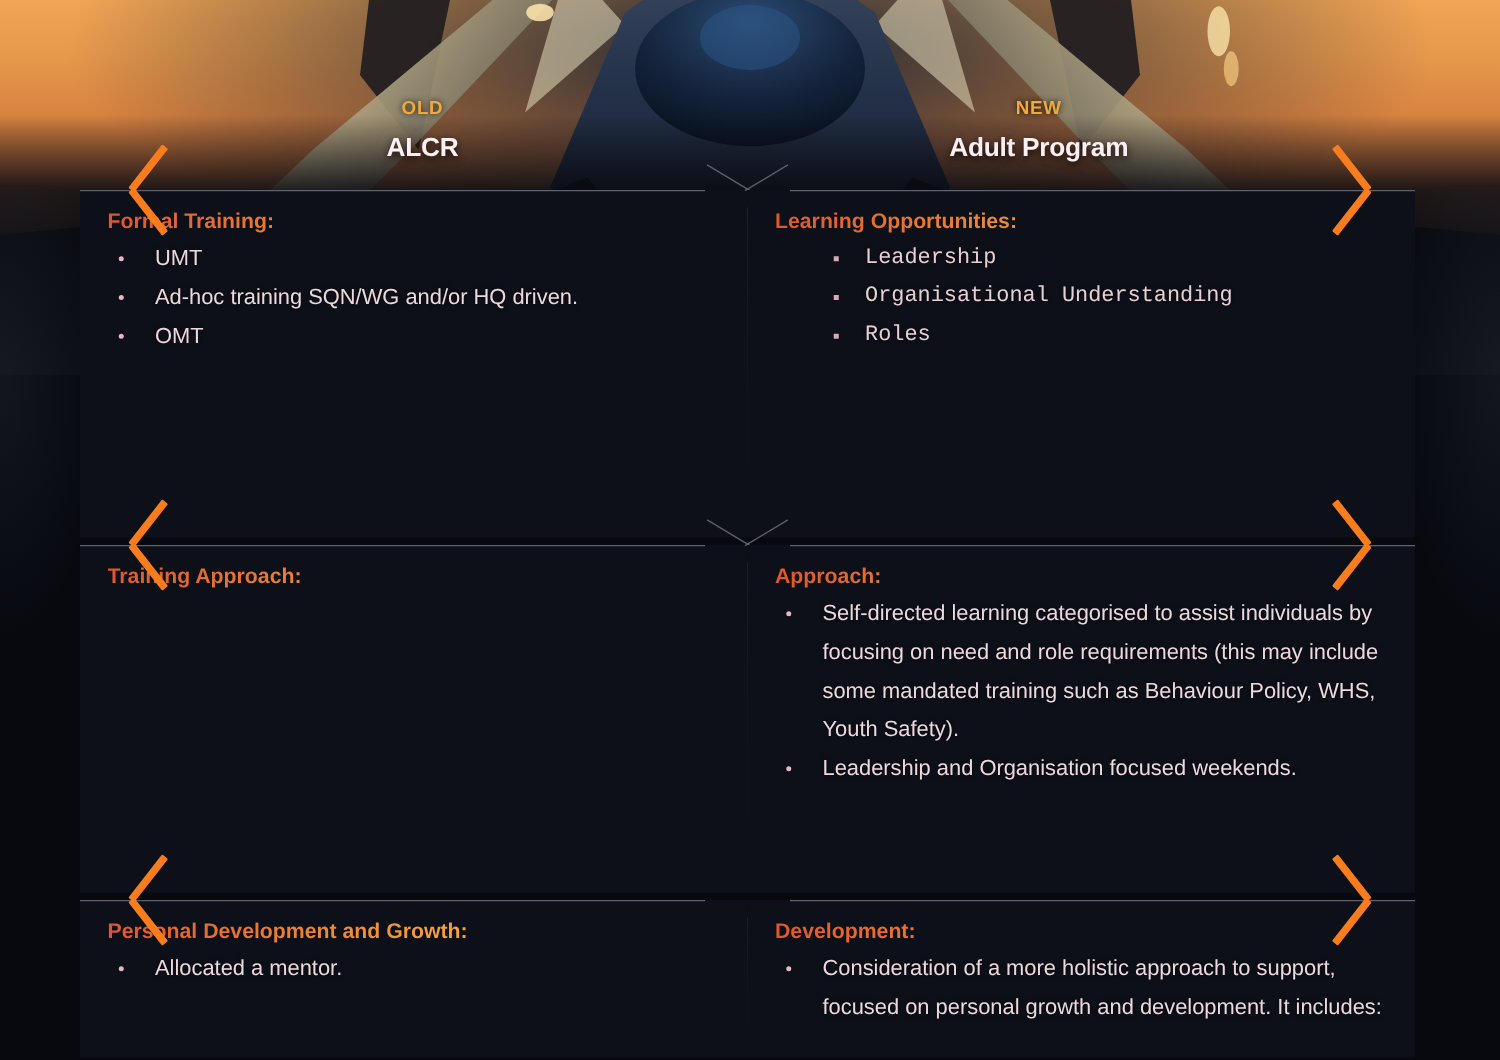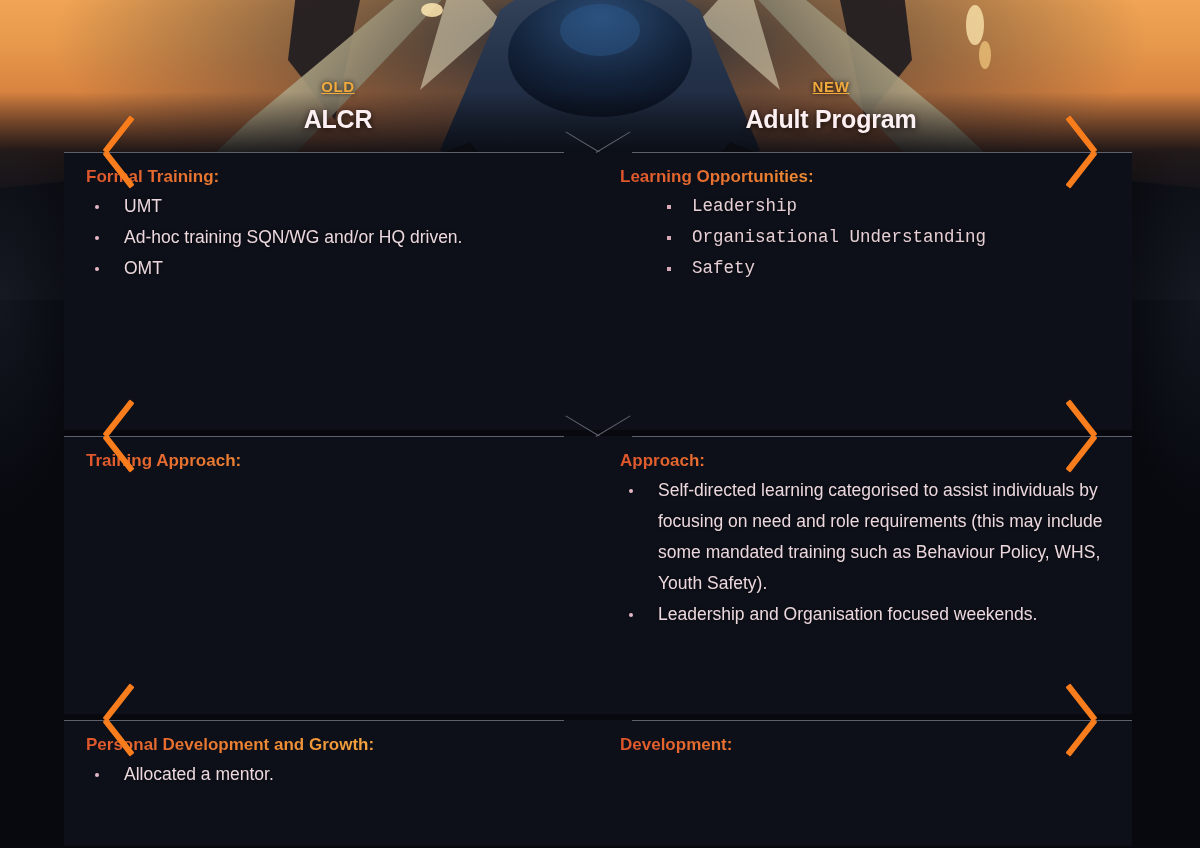--- a/index.html
+++ b/index.html
@@ -81,25 +81,24 @@
   }
   .col-head.left  { left: 78px;  top: 78px; }
   .col-head.right { left: 571px; top: 78px; }
   .col-kicker {
     font-size: 15px;
     font-weight: bold;
     letter-spacing: 0.6px;
     color: #f0a93c;
     text-shadow: 0 0 5px rgba(0,0,0,0.85);
     line-height: 18px;
-    text-decoration: underline;
   }
   .col-title {
     margin-top: 4px;
-    font-size: 25px;
+    font-size: 21px;
     font-weight: bold;
     letter-spacing: -0.2px;
     line-height: 38px;
     color: #fdf0f3;
     text-shadow: 0 2px 7px rgba(0,0,0,0.95), 0 0 14px rgba(255,150,130,0.20);
   }
 
   
   #grid {
     position: absolute;
@@ -336,21 +335,21 @@
 
       <div class="cell r1 right-cell">
         <div class="topline">
             <i class="flat"></i>
             <i class="diag"></i>
           </div>
         <div class="sec-head">Learning Opportunities:</div>
         <ul class="sub">
           <li>Leadership</li>
           <li>Organisational   Understanding</li>
-          <li>Safety</li>
+          <li>Roles</li>
         </ul>
       </div>
     </div>
 
     <div class="row">
       <div class="bracket left">
         <b class="arm t"></b>
           <b class="vert"></b>
           <b class="arm b"></b>
       </div>
@@ -407,17 +406,20 @@
       </div>
 
       <div class="seam"></div>
 
       <div class="cell r3 right-cell">
         <div class="topline">
             <i class="flat"></i>
             <i class="diag"></i>
           </div>
         <div class="sec-head">Development:</div>
+        <ul class="bl">
+          <li>Consideration of a more holistic approach to support, focused on personal growth and development. It includes:</li>
+        </ul>
       </div>
     </div>
 
   </div>
 </div>
 
 </body></html>

